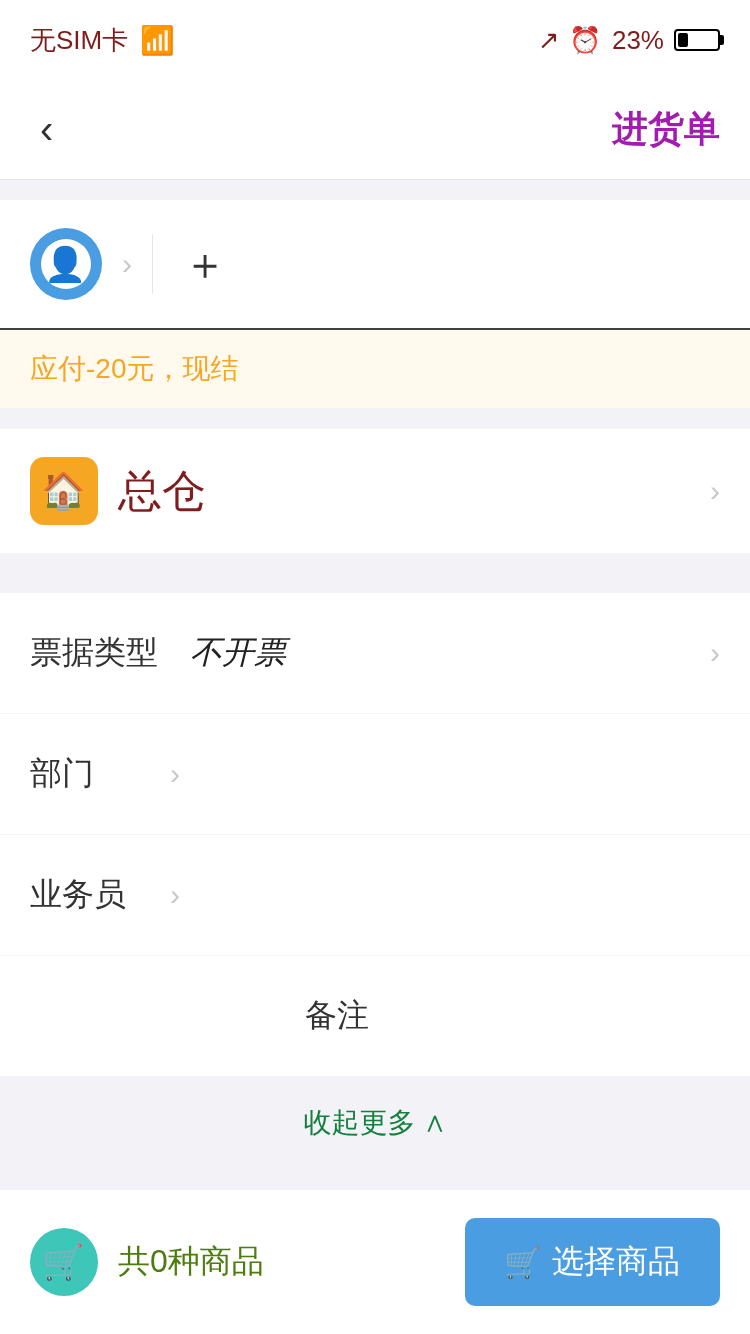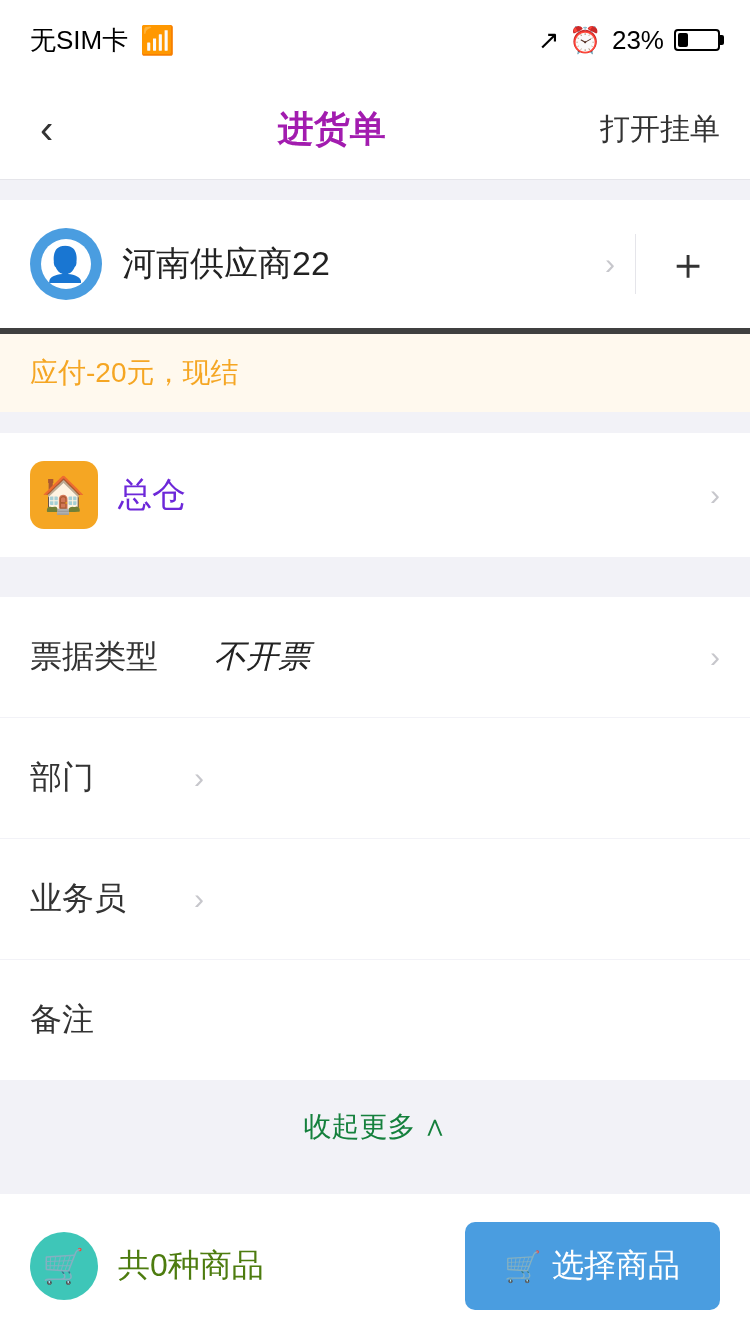--- a/index.html
+++ b/index.html
@@ -15,21 +15,21 @@
     
     .status-bar {
       width: 100%;
       height: 80px;
       background: #fff;
       display: flex;
       align-items: center;
       justify-content: space-between;
       padding: 0 30px;
       font-size: 26px;
-      color: #000000;
+      color: #7f1d1d;
     }
     .status-left {
       display: flex;
       align-items: center;
       gap: 12px;
     }
     .status-center {
       font-size: 30px;
       font-weight: 500;
     }
@@ -161,21 +161,21 @@
       padding: 0 10px;
       cursor: pointer;
     }
 
     
     .notice-bar {
       background: #fff9ee;
       padding: 20px 30px;
       font-size: 28px;
       color: #f5a623;
-      border-top: 6px solid #404040;
+      border-top: 2px solid #404040;
     }
 
     
     .row-item {
       background: #fff;
       display: flex;
       align-items: center;
       padding: 28px 30px;
       border-top: 1px solid #f2f2f7;
     }
@@ -189,39 +189,39 @@
       justify-content: center;
       margin-right: 20px;
       flex-shrink: 0;
     }
     .warehouse-icon {
       font-size: 36px;
       color: #fff;
     }
     .row-label {
       flex: 1;
-      font-size: 34px;
-      color: #6d28d9;
+      font-size: 44px;
+      color: #7f1d1d;
     }
 
     
     .form-section {
       background: #fff;
       margin-top: 20px;
     }
     .form-row {
       display: flex;
       align-items: center;
       padding: 38px 30px;
       border-bottom: 1px solid #f2f2f7;
       min-height: 110px;
-      gap: 24px;
     }
     .form-row:last-child {
       border-bottom: none;
+      flex-direction: column;
     }
     .form-key {
       font-size: 32px;
       color: #333;
       min-width: 140px;
       flex-shrink: 0;
     }
     .form-value {
       flex: 1;
       font-size: 32px;
@@ -307,33 +307,31 @@
     <span>23%</span>
     <span class="battery">
       <span class="battery-fill"></span>
     </span>
   </div>
 </div>
 
 <div class="nav-bar">
   <span class="nav-back">‹</span>
   <span class="nav-title">进货单</span>
-  <span class="nav-action">打开挂单</span>
 </div>
 
 <div class="section-gap"></div>
 
 <div class="card">
   <div class="supplier-row">
     <div class="supplier-avatar">
       <div class="supplier-avatar-inner">
         <span class="person-icon">👤</span>
       </div>
     </div>
-    <span class="supplier-name">河南供应商22</span>
     <span class="chevron">›</span>
     <div class="supplier-divider"></div>
     <span class="add-btn">＋</span>
   </div>
   <div class="notice-bar">
     <span>应付-20元，现结</span>
   </div>
 </div>
 
 <div class="section-gap"></div>

